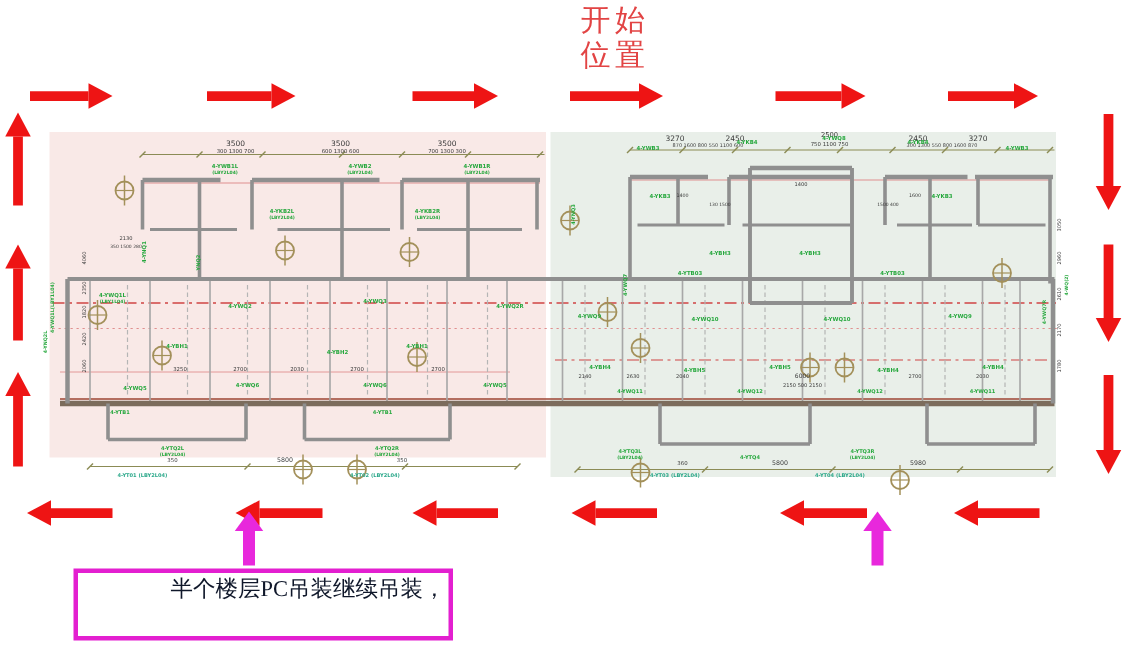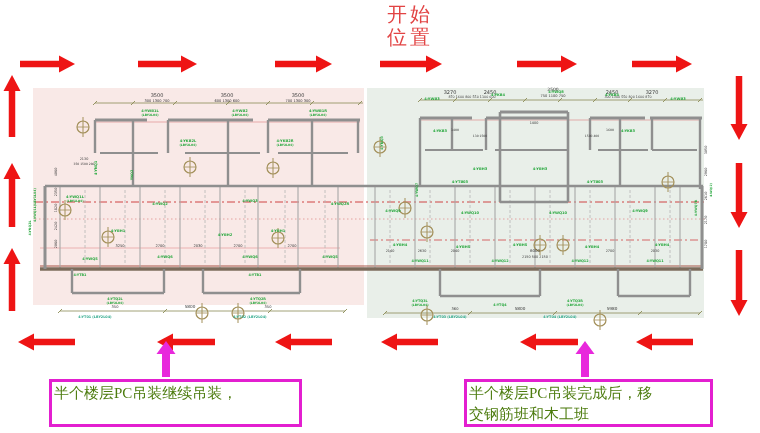--- a/index.html
+++ b/index.html
@@ -4,21 +4,21 @@
 <style>
   html,body{margin:0;padding:0;background:#fff;}
   .stage{position:relative;width:760px;height:433px;background:#fff;overflow:hidden;
          font-family:"Liberation Sans",sans-serif;}
   .stage svg{position:absolute;left:0;top:0;}
   .start-label{position:absolute;left:387px;top:3px;width:80px;
 Executing          font-family:"Liberation Serif",serif;font-size:20px;line-height:23px;
          letter-spacing:3px;white-space:pre;z-index:5;}
   .caption{position:absolute;background:#fff;border:3px solid #e31fd0;
            font-family:"Liberation Serif",serif;font-size:15px;line-height:21px;
-           color:#4d7c0f;text-align:left;padding:1px 2px;box-sizing:border-box;z-index:5;}
+           color:#0f172a;text-align:right;padding:1px 2px;box-sizing:border-box;z-index:5;}
   .caption-left{left:49px;top:379px;width:253px;height:48px;}
   .caption-right{left:464px;top:379px;width:249px;height:48px;}
 </style>
 </head>
 <body>
 
 <div class="stage">
 
   <svg id="diagram-svg" width="760" height="433" viewBox="0 0 760 433">
       <rect x="33" y="88" width="331" height="217" fill="#f9e9e7"></rect>
@@ -418,18 +418,14 @@
         <polygon points="585,341 594.5,354 575.5,354" fill="#e828dc"></polygon>
       </g>
     </svg>
 
   <div class="start-label" style="color: rgb(226, 68, 68);"><span>开始</span><br><span>位置</span></div>
 
   <div class="caption caption-left" style="border-color: rgb(227, 31, 208);">
     <div>半个楼层PC吊装继续吊装，</div>
   </div>
 
-  <div class="caption caption-right" style="border-color: rgb(227, 31, 208);">
-    <div>半个楼层PC吊装完成后，移</div>
-    <div>交钢筋班和木工班</div>
-  </div>
 
 </div>
 
 </body></html>

